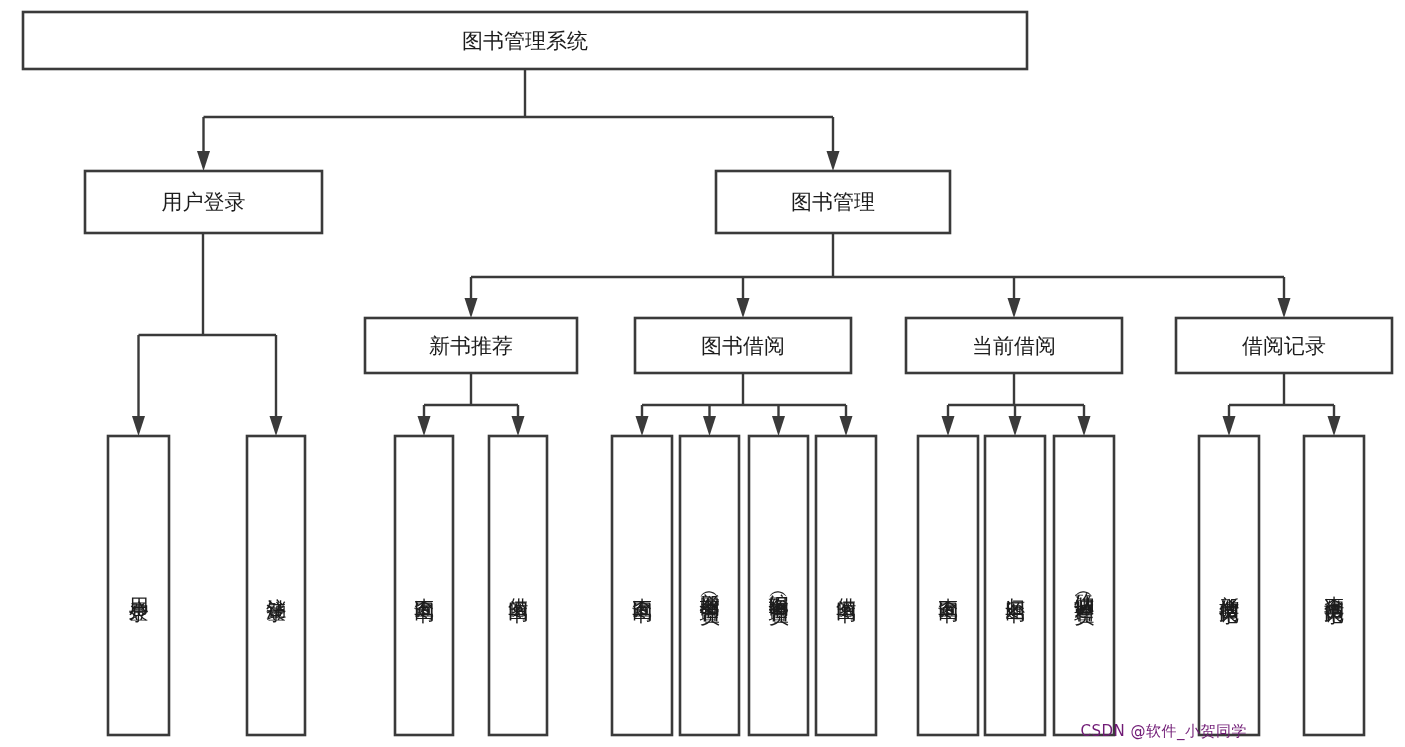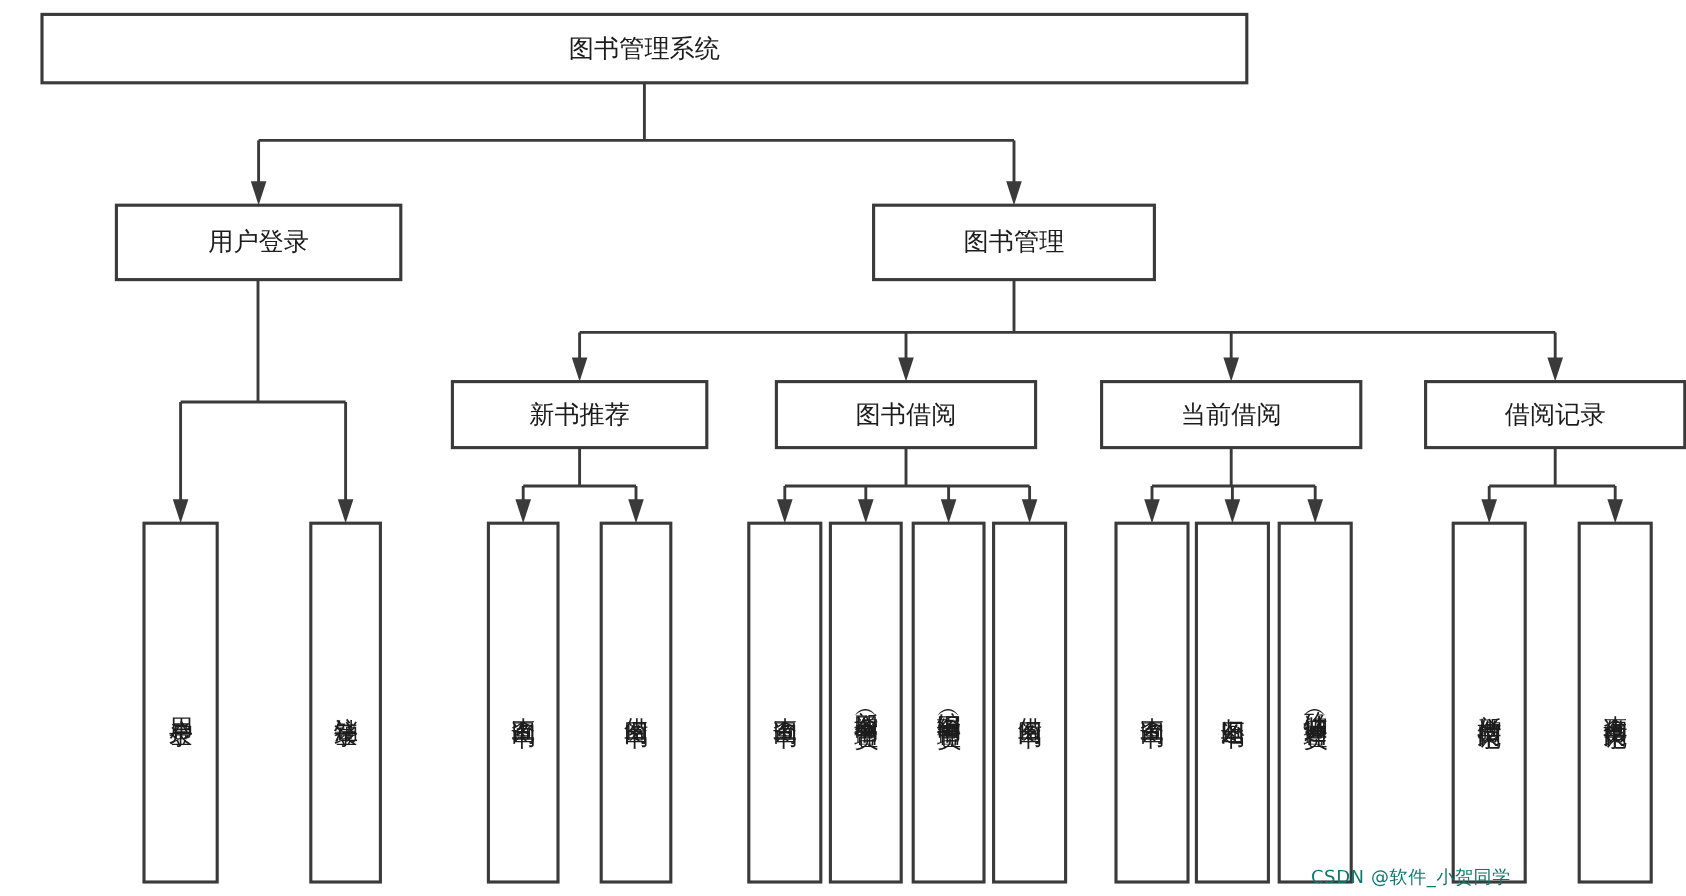--- a/index.html
+++ b/index.html
@@ -9,21 +9,21 @@
   }
   body {
     width: 1405px;
     height: 747px;
     position: relative;
     font-family: "DejaVu Sans", "Liberation Sans", sans-serif;
     overflow: hidden;
   }
   #diagram-root {
     position: absolute;
-    left: 16px;
+    left: 4px;
     top: 0;
     width: 1253px;
     height: 747px;
   }
   svg.flowchart {
     display: block;
     width: 1405px;
     height: 747px;
   }
   .node-box {
@@ -68,21 +68,21 @@
     color: #1c1c1c;
     white-space: nowrap;
     text-align: center;
   }
   #watermark {
     position: absolute;
     right: 10px;
     bottom: 6px;
     font-family: "DejaVu Sans", "Liberation Sans", sans-serif;
     font-size: 15px;
-    color: #0f766e;
+    color: #701a75;
     letter-spacing: 0.5px;
     white-space: nowrap;
   }
 </style>
 </head>
 <body>
 
 <div id="diagram-root">
   <svg class="flowchart" id="flow-svg" viewBox="0 0 1405 747" xmlns="http://www.w3.org/2000/svg">
       <g>

